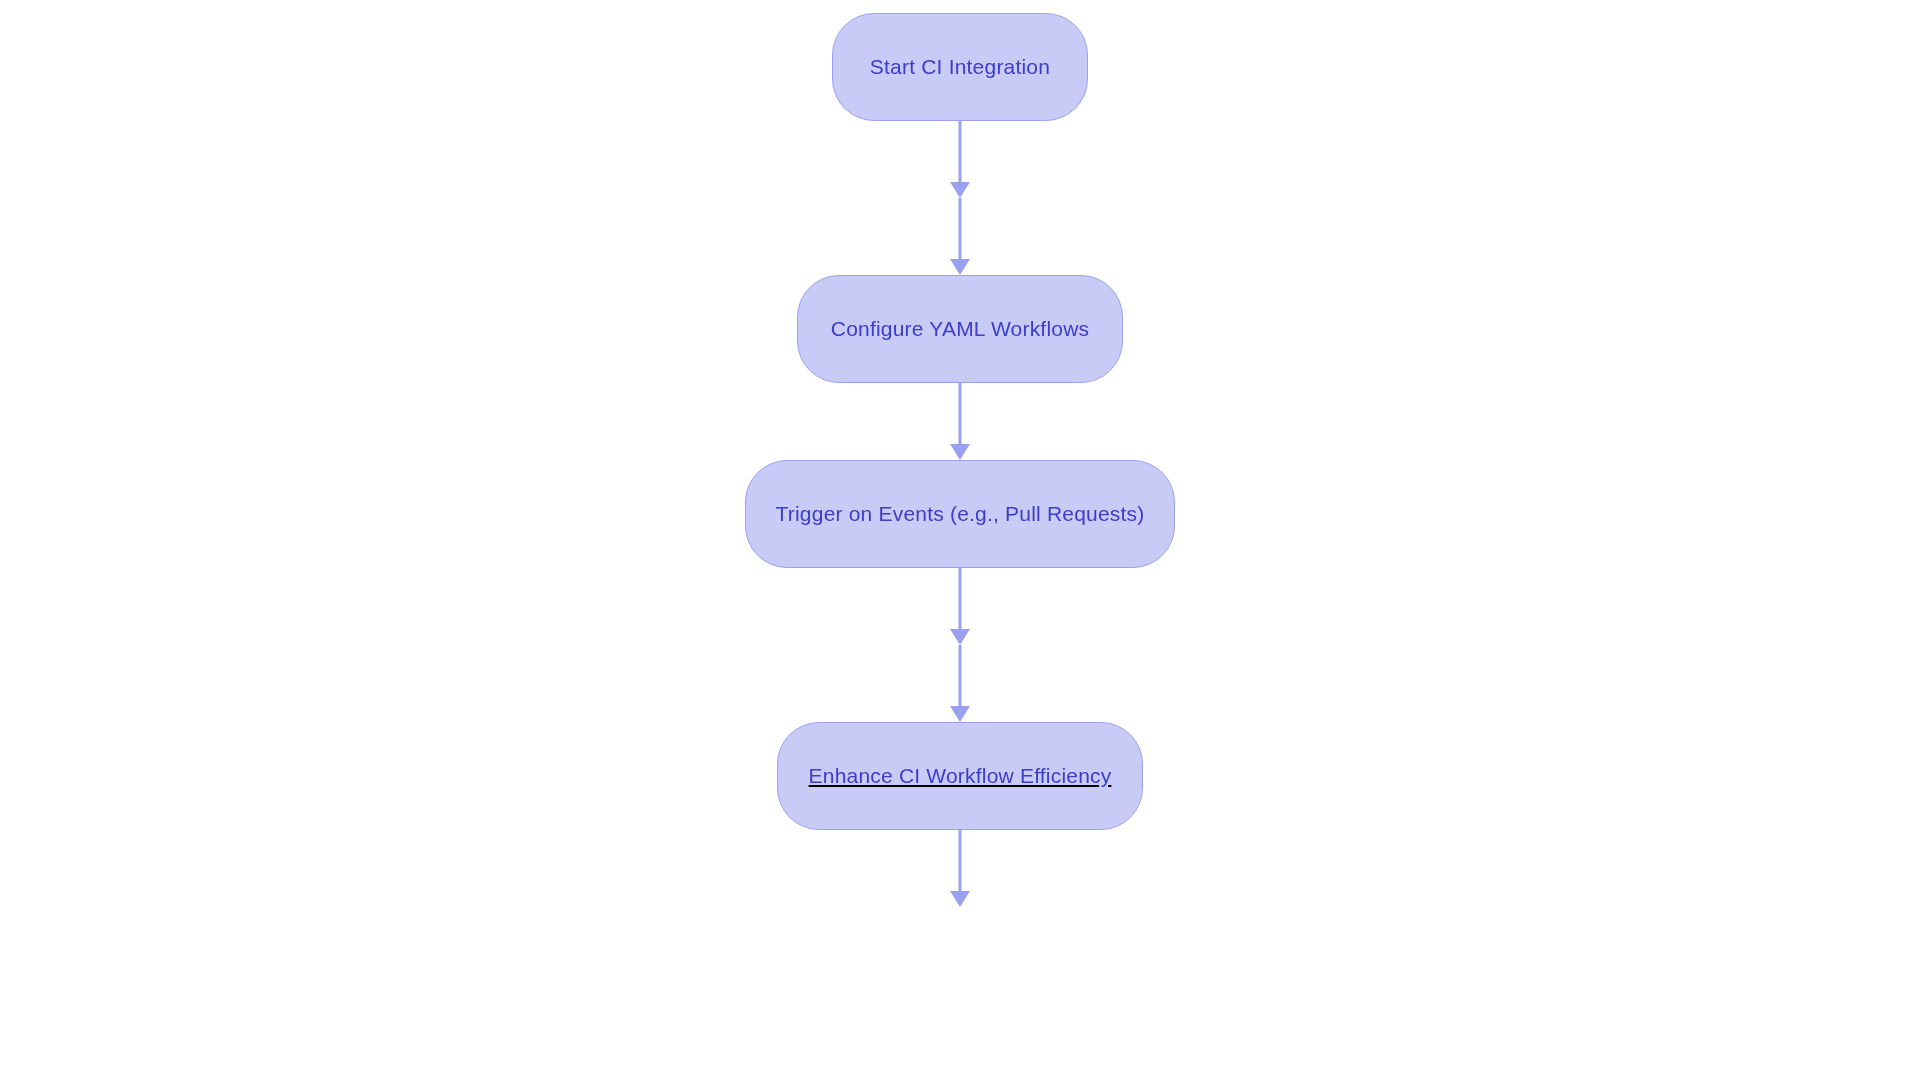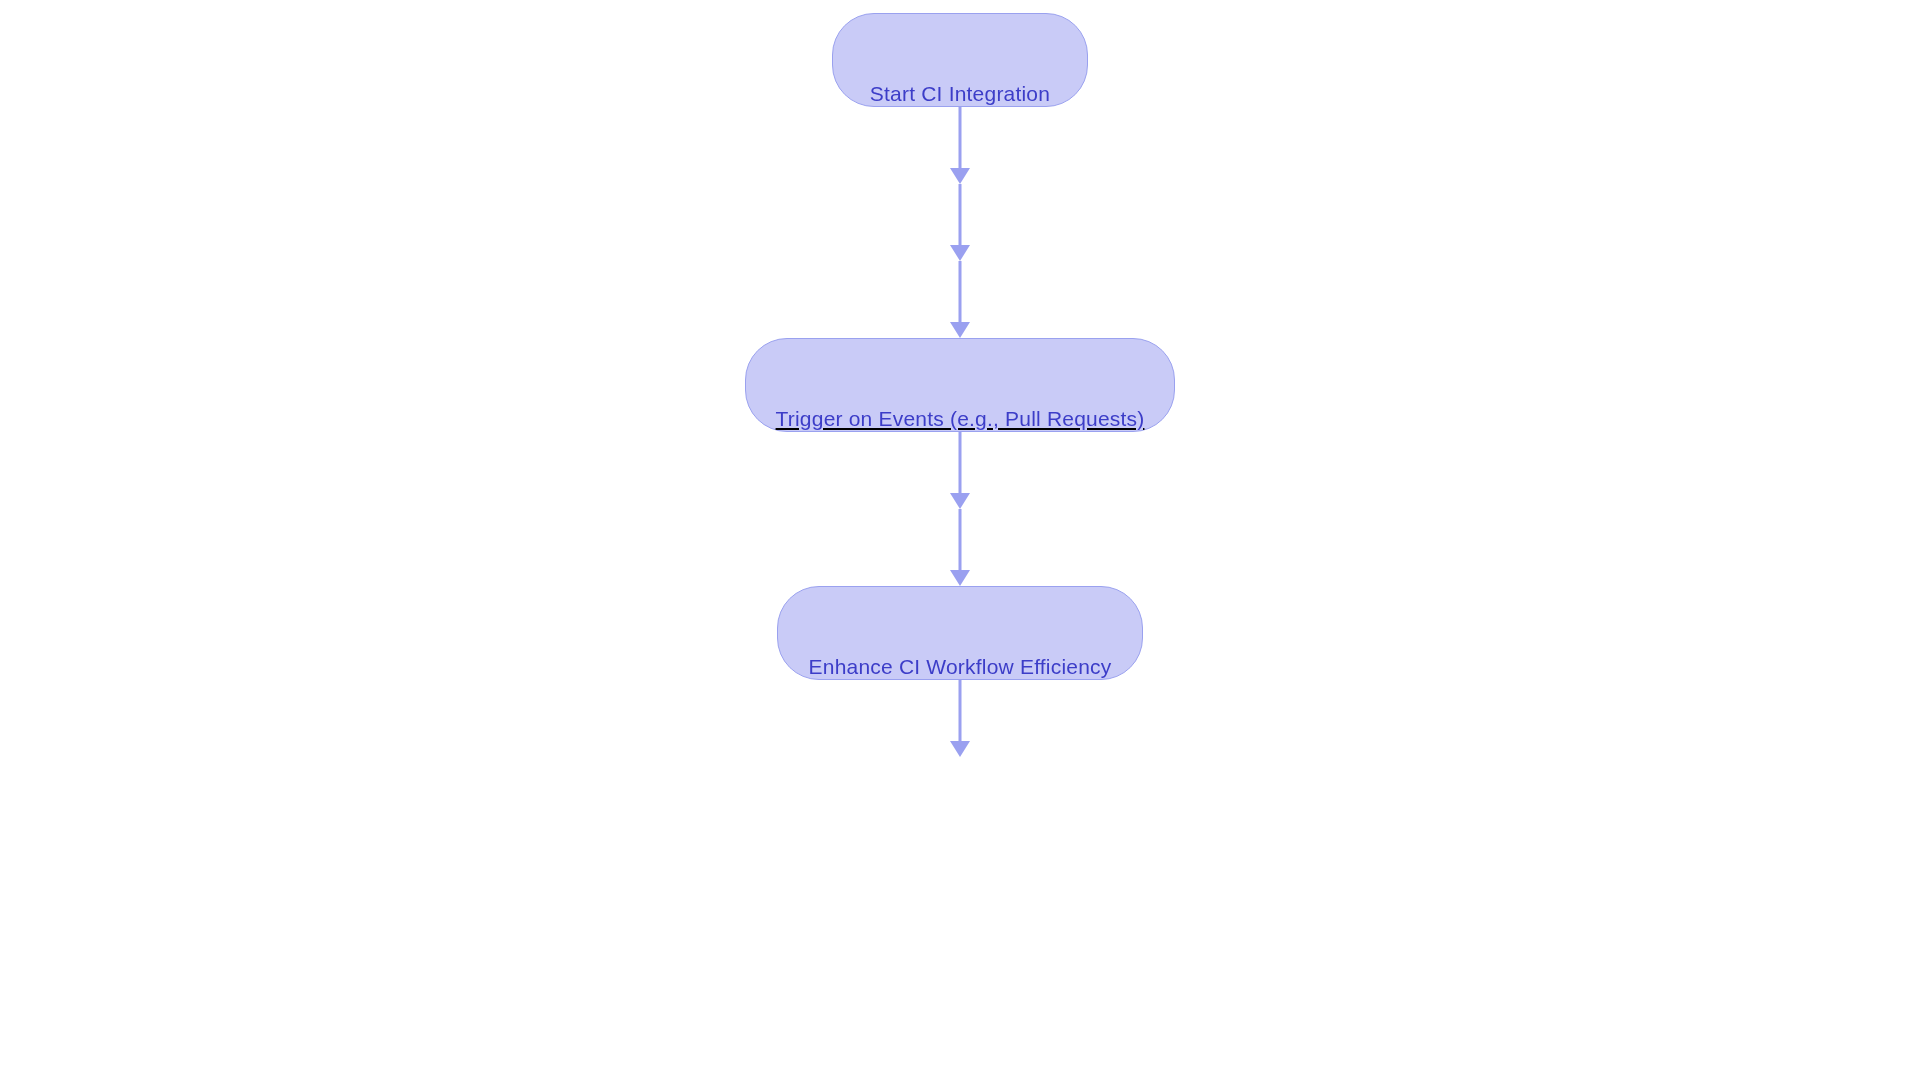--- a/index.html
+++ b/index.html
@@ -15,26 +15,26 @@
     overflow: hidden;
     box-sizing: border-box;
     padding-top: 13px;
     display: flex;
     flex-direction: column;
     align-items: center;
     font-family: "Liberation Sans", sans-serif;
   }
   .node {
     box-sizing: border-box;
-    height: 94px;
+    height: 108px;
     border-radius: 42px;
     background: var(--node-fill, #c9cbf7);
     border: 1.5px solid var(--node-border, #9aa1ef);
     display: flex;
-    align-items: flex-end;
+    align-items: center;
     justify-content: center;
     flex: 0 0 auto;
   }
   .node-label {
     color: var(--node-text, #3c3dc8);
     font-size: 21px;
     font-weight: 500;
     letter-spacing: 0.2px;
     white-space: nowrap;
     text-align: center;
@@ -74,35 +74,38 @@
       <span class="node-label">Start CI Integration</span>
     </div>
     <div class="edge">
       <div class="edge-line"></div>
       <div class="edge-head"></div>
     </div>
     <div class="edge">
       <div class="edge-line"></div>
       <div class="edge-head"></div>
     </div>
+    <div class="node" style="width: 326px;">
+      <span class="node-label">Configure YAML Workflows</span>
+    </div>
     <div class="edge">
       <div class="edge-line"></div>
       <div class="edge-head"></div>
     </div>
-    <div class="node" style="width: 430px; text-decoration: underline;">
+    <div class="node" style="width: 430px;">
       <span class="node-label">Trigger on Events (e.g., Pull Requests)</span>
     </div>
     <div class="edge">
       <div class="edge-line"></div>
       <div class="edge-head"></div>
     </div>
     <div class="edge">
       <div class="edge-line"></div>
       <div class="edge-head"></div>
     </div>
-    <div class="node" style="width: 366px;">
+    <div class="node" style="width: 366px; text-decoration: underline;">
       <span class="node-label">Enhance CI Workflow Efficiency</span>
     </div>
     <div class="edge">
       <div class="edge-line"></div>
       <div class="edge-head"></div>
     </div>
   </div>
 
 </body></html>

